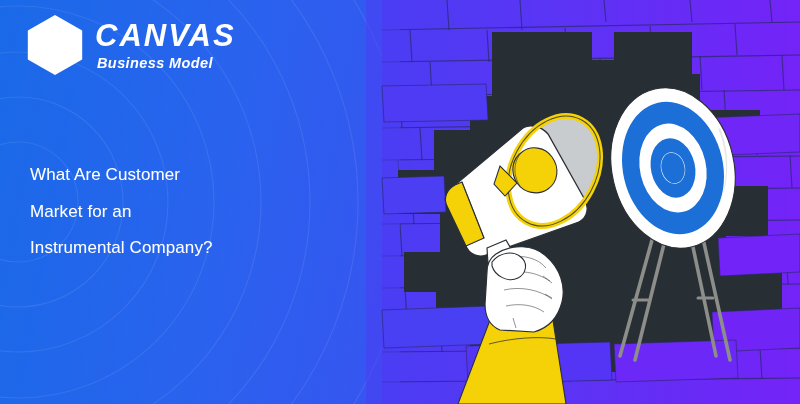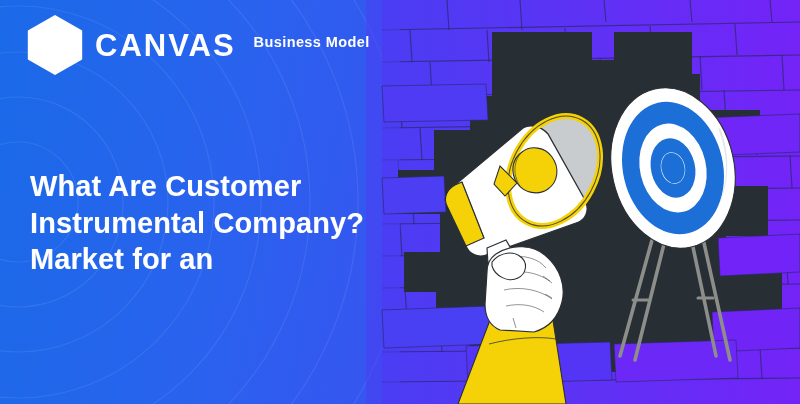--- a/index.html
+++ b/index.html
@@ -25,46 +25,46 @@
   .illo {
     position:absolute; left:0; top:0; width:800px; height:404px;
   }
   
   .logo {
     position:absolute; left:26px; top:14px;
     display:flex; align-items:center; gap:11px;
     z-index:6;
   }
   .logo-mark { width:58px; height:62px; flex:0 0 auto; }
-  .logo-text { display:flex; line-height:1; }
+  .logo-text { display:flex; flex-direction:column; line-height:1;font-style:italic; }
   .logo-word {
     color:#ffffff;
     font-size:31px;
     font-weight:bold;
     letter-spacing:2.0px;
     font-family:"Liberation Sans", sans-serif;
   }
   .logo-sub {
     color:#ffffff;
     font-size:14.5px;
     font-weight:bold;
     letter-spacing:0.4px;
     margin-top:5px;
-    margin-left:18px;
+    margin-left:2px;
     font-family:"Liberation Sans", sans-serif;
   }
   
   .headline {
     position:absolute;
-    left:30px; top:168px;
+    left:30px; top:157px;
     width:390px;
     z-index:6;
     color:#ffffff;
-    font-size:29px;
-    font-weight:bold;
+    font-size:17px;
+    font-weight:normal;
     line-height:36.5px;
     letter-spacing:0.1px;
     font-family:"Liberation Sans", sans-serif;
     text-shadow:0 0 1px rgba(255,255,255,.2);
   }
   .headline .ln { display:block; white-space:nowrap; }
 </style>
 </head>
 <body>
 
@@ -308,17 +308,17 @@
       <path fill="#ffffff" d="M22.5 41.5 L33.5 47.8 L27.5 51.2 L22.5 48.2 Z"></path>
     </svg>
     <div class="logo-text">
       <span class="logo-word">CANVAS</span>
       <span class="logo-sub">Business Model</span>
     </div>
   </div>
 
   <h1 class="headline">
     <span class="ln">What Are Customer</span>
+    <span class="ln">Market for an</span>
     <span class="ln">Instrumental Company?</span>
-    <span class="ln">Market for an</span>
   </h1>
 
 </div>
 
 </body></html>

